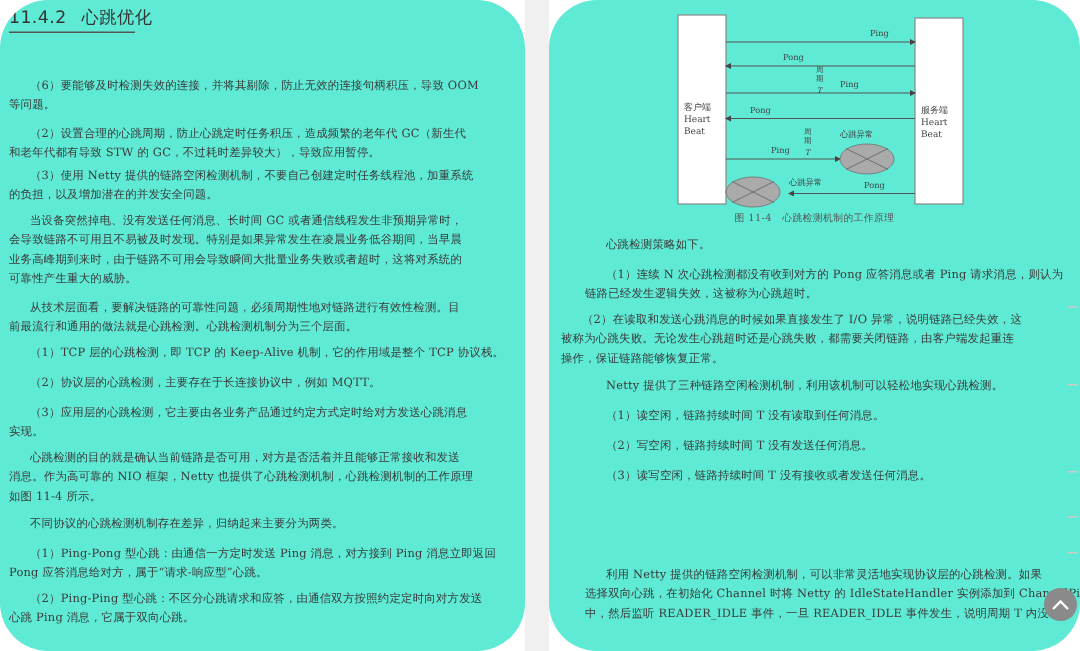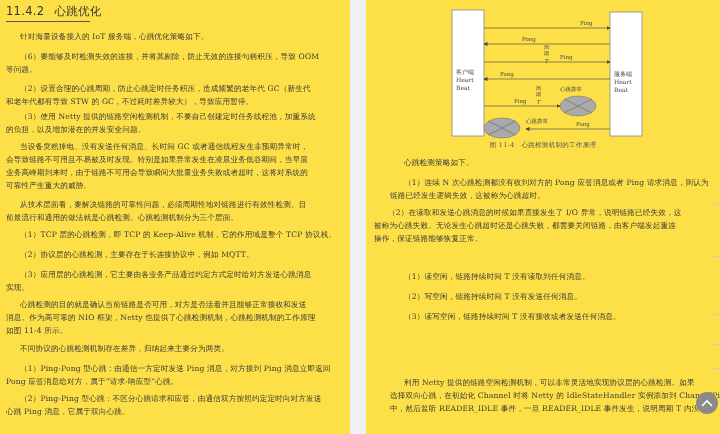--- a/index.html
+++ b/index.html
@@ -3,21 +3,21 @@
 <meta charset="utf-8">
 <style>
   html, body { margin: 0; padding: 0; }
   body {
     width: 720px; height: 434px; overflow: hidden; position: relative;
     background: #ffffff;
     font-family: "DejaVu Serif", "Liberation Serif", serif;
     color: #333;
   }
   .page {
-    position: absolute; top: 0; height: 434px; background: #fde047; overflow: hidden;
+    position: absolute; top: 0; height: 434px; background: #5eead4; overflow: hidden; border-radius: 32px;
   }
   .page-left { left: 0; width: 350px; }
   .gutter {
     position: absolute; left: 350px; top: 0; width: 16px; height: 434px;
     background: #f0f0f0;
   }
   .page-right { left: 366px; width: 354px; }
 
   .section-heading {
     position: absolute; left: 6px; top: 4px;
@@ -53,23 +53,20 @@
   .scroll-top svg { width: 12px; height: 8px; }
 </style>
 </head>
 <body>
 
 <div class="page page-left">
   <div class="section-heading">
     <span class="heading-num">11.4.2</span><span>心跳优化</span>
   </div>
 
-  <div class="para" style="left:6px; top:30px;">
-    <span class="line indent">针对海量设备接入的 IoT 服务端，心跳优化策略如下。</span>
-  </div>
   <div class="para" style="left:6px; top:50px;">
     <span class="line indent">（6）要能够及时检测失效的连接，并将其剔除，防止无效的连接句柄积压，导致 OOM</span>
     <span class="line">等问题。</span>
   </div>
   <div class="para" style="left:6px; top:82px;">
     <span class="line indent">（2）设置合理的心跳周期，防止心跳定时任务积压，造成频繁的老年代 GC（新生代</span>
     <span class="line">和老年代都有导致 STW 的 GC，不过耗时差异较大），导致应用暂停。</span>
   </div>
   <div class="para" style="left:6px; top:110px;">
     <span class="line indent">（3）使用 Netty 提供的链路空闲检测机制，不要自己创建定时任务线程池，加重系统</span>
@@ -173,20 +170,23 @@
   </div>
   <div class="para" style="left:24px; top:176px;">
     <span class="line indent">（1）连续 N 次心跳检测都没有收到对方的 Pong 应答消息或者 Ping 请求消息，则认为</span>
     <span class="line">链路已经发生逻辑失效，这被称为心跳超时。</span>
   </div>
   <div class="para" style="left:8px; top:206px;">
     <span class="line indent">（2）在读取和发送心跳消息的时候如果直接发生了 I/O 异常，说明链路已经失效，这</span>
     <span class="line">被称为心跳失败。无论发生心跳超时还是心跳失败，都需要关闭链路，由客户端发起重连</span>
     <span class="line">操作，保证链路能够恢复正常。</span>
   </div>
+  <div class="para" style="left:24px; top:250px;">
+    <span class="line indent">Netty 提供了三种链路空闲检测机制，利用该机制可以轻松地实现心跳检测。</span>
+  </div>
   <div class="para" style="left:24px; top:270px;">
     <span class="line indent">（1）读空闲，链路持续时间 T 没有读取到任何消息。</span>
   </div>
   <div class="para" style="left:24px; top:290px;">
     <span class="line indent">（2）写空闲，链路持续时间 T 没有发送任何消息。</span>
   </div>
   <div class="para" style="left:24px; top:310px;">
     <span class="line indent">（3）读写空闲，链路持续时间 T 没有接收或者发送任何消息。</span>
   </div>
   <div class="para" style="left:24px; top:376px;">

